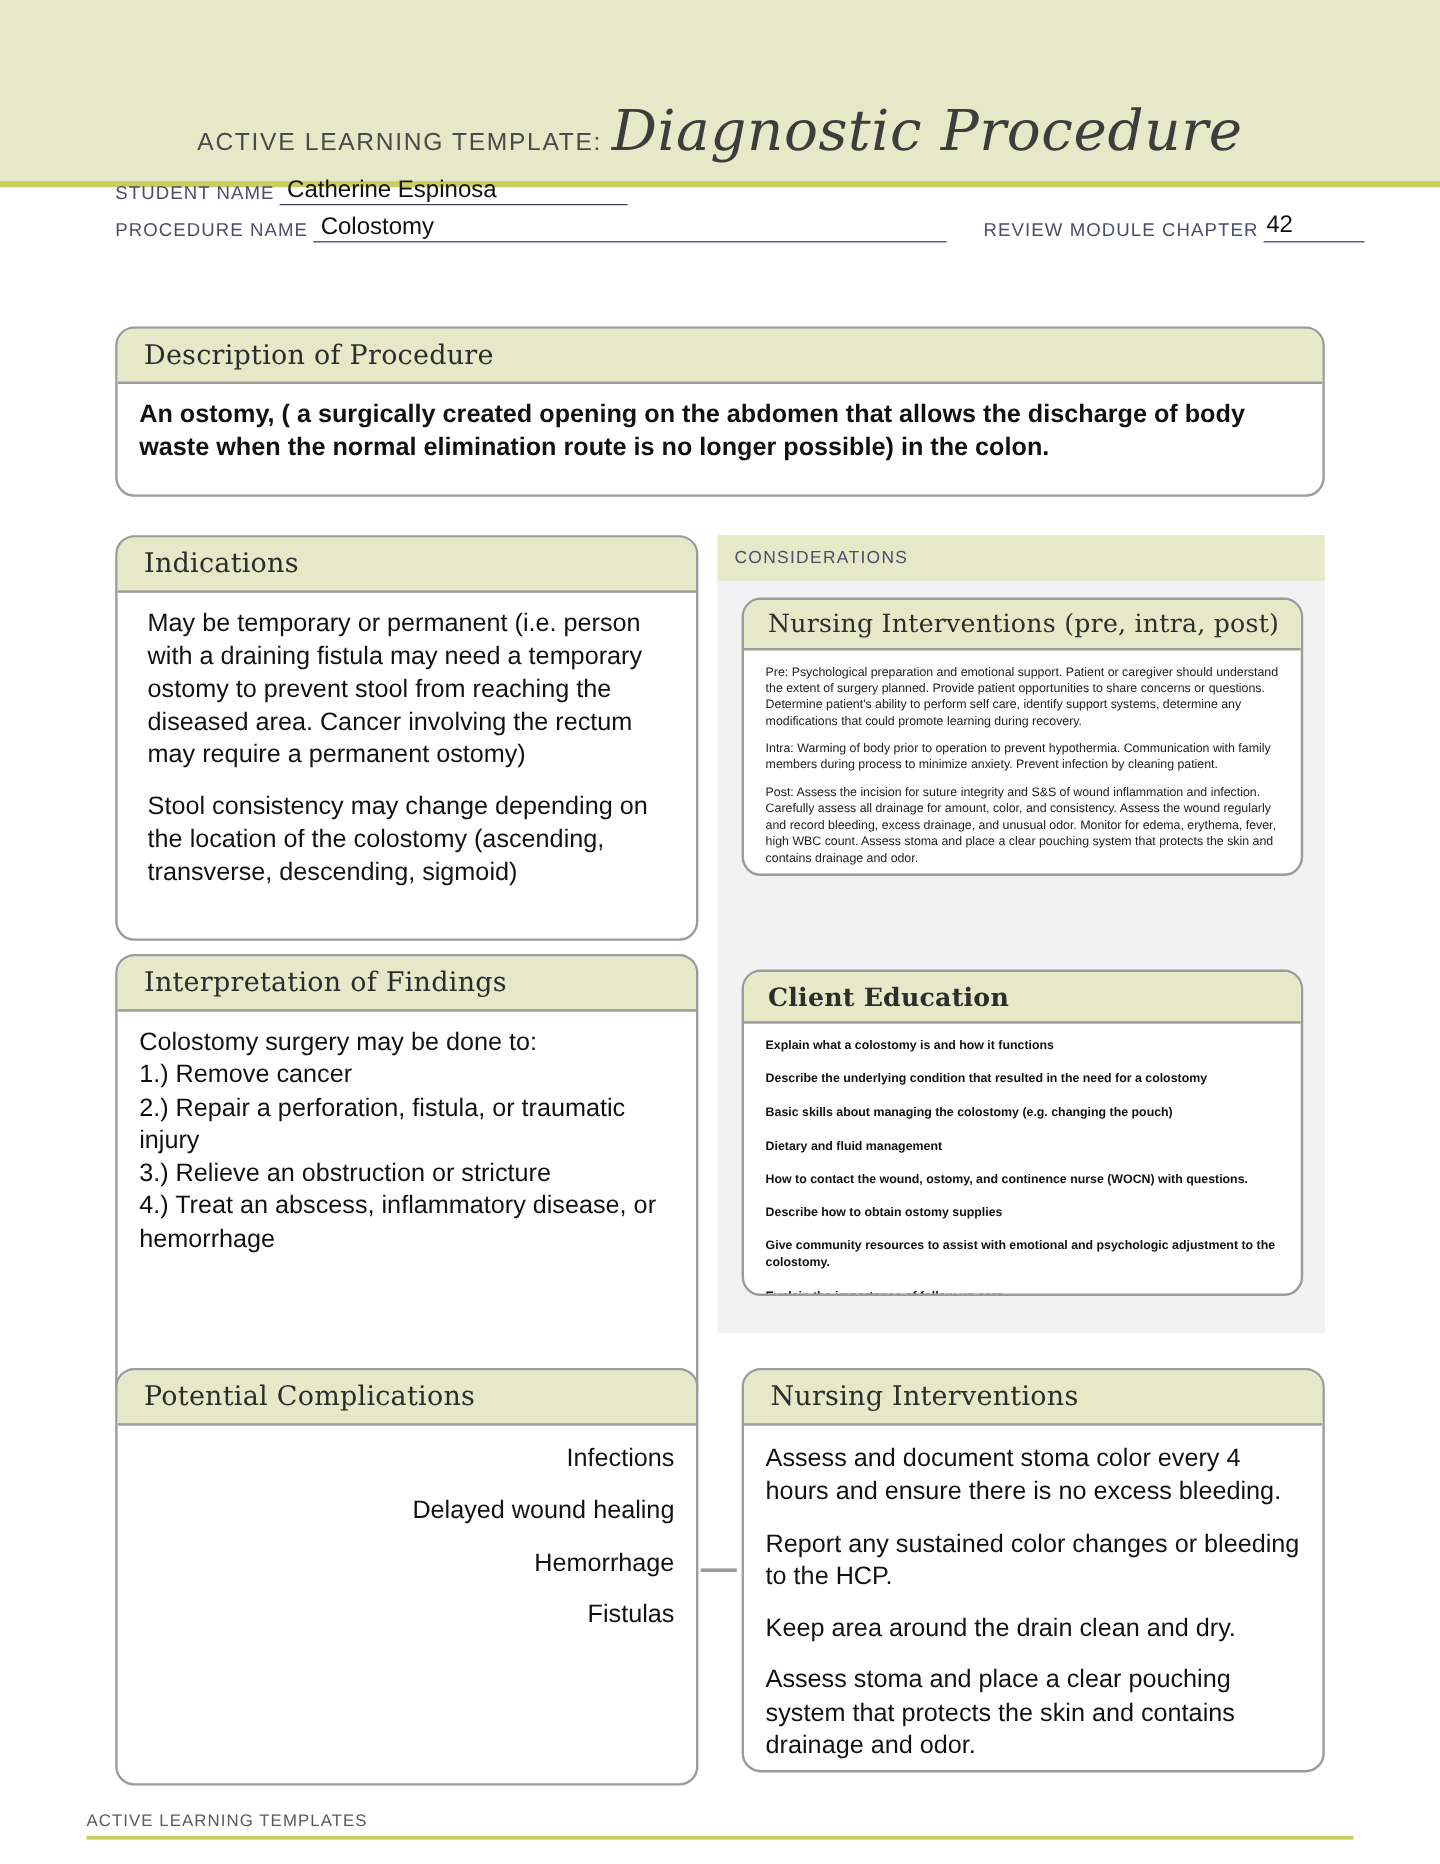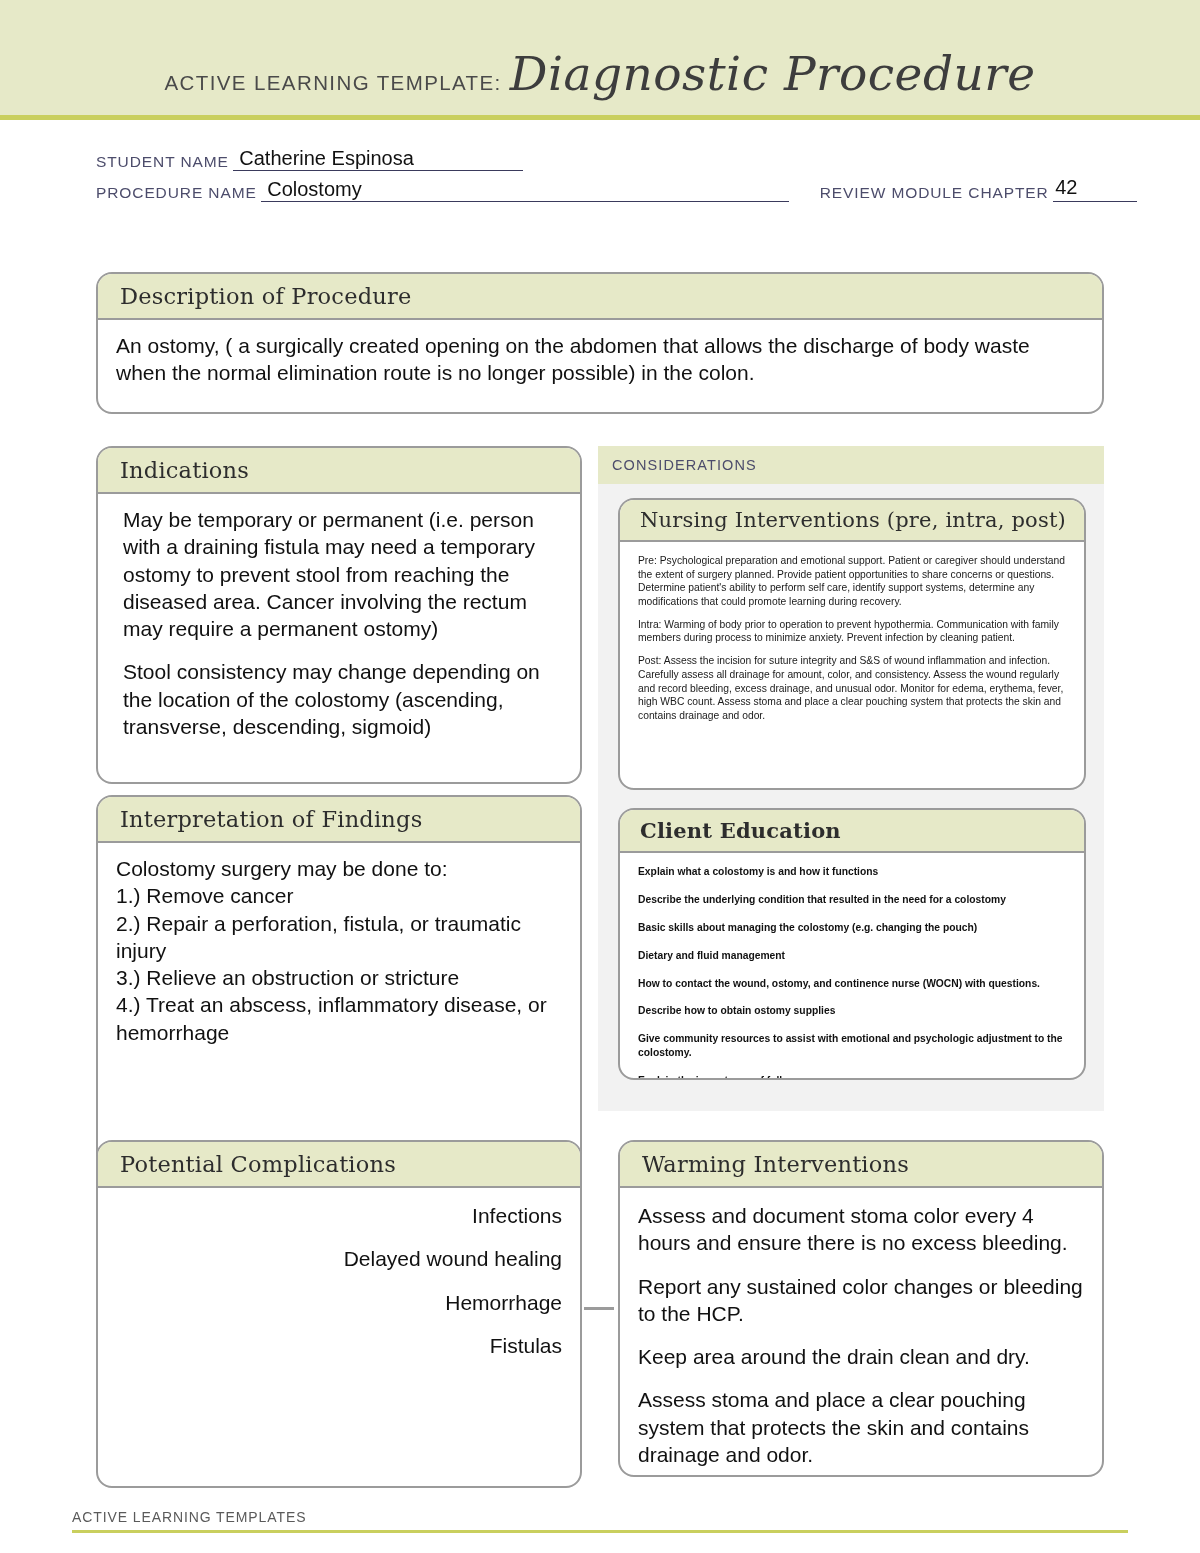--- a/index.html
+++ b/index.html
@@ -14,21 +14,21 @@
     color: #1a1a1a;
     position: relative;
     overflow: hidden;
   }
 
   
   .header-band {
     position: absolute;
     top: 0; left: 0;
     width: 1200px;
-    height: 120px;
+    height: 156px;
     background: #e6e9c8;
     border-bottom: 5px solid #c9cf5e;
     box-sizing: border-box;
   }
   .header-inner {
     position: absolute;
     left: 0; right: 0;
     bottom: 14px;
     text-align: center;
     white-space: nowrap;
@@ -214,21 +214,21 @@
     <span class="field-label" style="margin-left:26px;">REVIEW MODULE CHAPTER</span>
     <span class="val-on-line">
       <span class="underline" style="width:84px;"></span>
       <span class="txt" style="left:2px;bottom:3px;">42</span>
     </span>
   </div>
 </div>
 
 <div class="card" style="left:96px; top:272px; width:1008px; height:142px;">
   <div class="card-head">Description of Procedure</div>
-  <div class="card-body" style="padding-top:12px;">An ostomy, ( a surgically created opening on the abdomen that allows the discharge of body waste when the normal elimination route is no longer possible) in the colon.</div>
+  <div class="card-body" style="padding-top:12px;font-weight:bold;">An ostomy, ( a surgically created opening on the abdomen that allows the discharge of body waste when the normal elimination route is no longer possible) in the colon.</div>
 </div>
 
 <div class="card" style="left:96px; top:446px; width:486px; height:338px;">
   <div class="card-head">Indications</div>
   <div class="card-body" style="padding-top:12px;padding-left:25px;">
     <p>May be temporary or permanent (i.e. person with a draining fistula may need a temporary ostomy to prevent stool from reaching the diseased area. Cancer involving the rectum may require a permanent ostomy)</p>
     <p>Stool consistency may change depending on the location of the colostomy (ascending, transverse, descending, sigmoid)</p>
   </div>
 </div>
 
@@ -238,21 +238,21 @@
 1.) Remove cancer
 2.) Repair a perforation, fistula, or traumatic injury
 3.) Relieve an obstruction or stricture
 4.) Treat an abscess, inflammatory disease, or hemorrhage</div>
 </div>
 
 <div class="considerations">
   <div class="cons-head">CONSIDERATIONS</div>
 </div>
 
-<div class="card" style="left:618px; top:498px; width:468px; height:292px;">
+<div class="card" style="left:618px; top:498px; width:468px; height:232px;">
   <div class="card-head small">Nursing Interventions (pre, intra, post)</div>
   <div class="card-body tiny">
     <p>Pre: Psychological preparation and emotional support. Patient or caregiver should understand the extent of surgery planned. Provide patient opportunities to share concerns or questions. Determine patient's ability to perform self care, identify support systems, determine any modifications that could promote learning during recovery.</p>
     <p>Intra: Warming of body prior to operation to prevent hypothermia. Communication with family members during process to minimize anxiety. Prevent infection by cleaning patient.</p>
     <p>Post: Assess the incision for suture integrity and S&amp;S of wound inflammation and infection. Carefully assess all drainage for amount, color, and consistency. Assess the wound regularly and record bleeding, excess drainage, and unusual odor. Monitor for edema, erythema, fever, high WBC count. Assess stoma and place a clear pouching system that protects the skin and contains drainage and odor.</p>
   </div>
 </div>
 
 <div class="card" style="left:618px; top:808px; width:468px; height:272px;font-weight:bold;">
   <div class="card-head small">Client Education</div>
@@ -274,21 +274,21 @@
   <div class="card-head">Potential Complications</div>
   <div class="card-body" style="padding-top:14px;text-align:right;">
     <p>Infections</p>
     <p>Delayed wound healing</p>
     <p>Hemorrhage</p>
     <p>Fistulas</p>
   </div>
 </div>
 
 <div class="card" style="left:618px; top:1140px; width:486px; height:337px;">
-  <div class="card-head">Warming Interventions</div>
+  <div class="card-head">Nursing Interventions</div>
   <div class="card-body" style="padding-top:14px;">
     <p>Assess and document stoma color every 4 hours and ensure there is no excess bleeding.</p>
     <p>Report any sustained color changes or bleeding to the HCP.</p>
     <p>Keep area around the drain clean and dry.</p>
     <p>Assess stoma and place a clear pouching system that protects the skin and contains drainage and odor.</p>
   </div>
 </div>
 
 <div class="footer">
   <div class="footer-text">ACTIVE LEARNING TEMPLATES</div>

